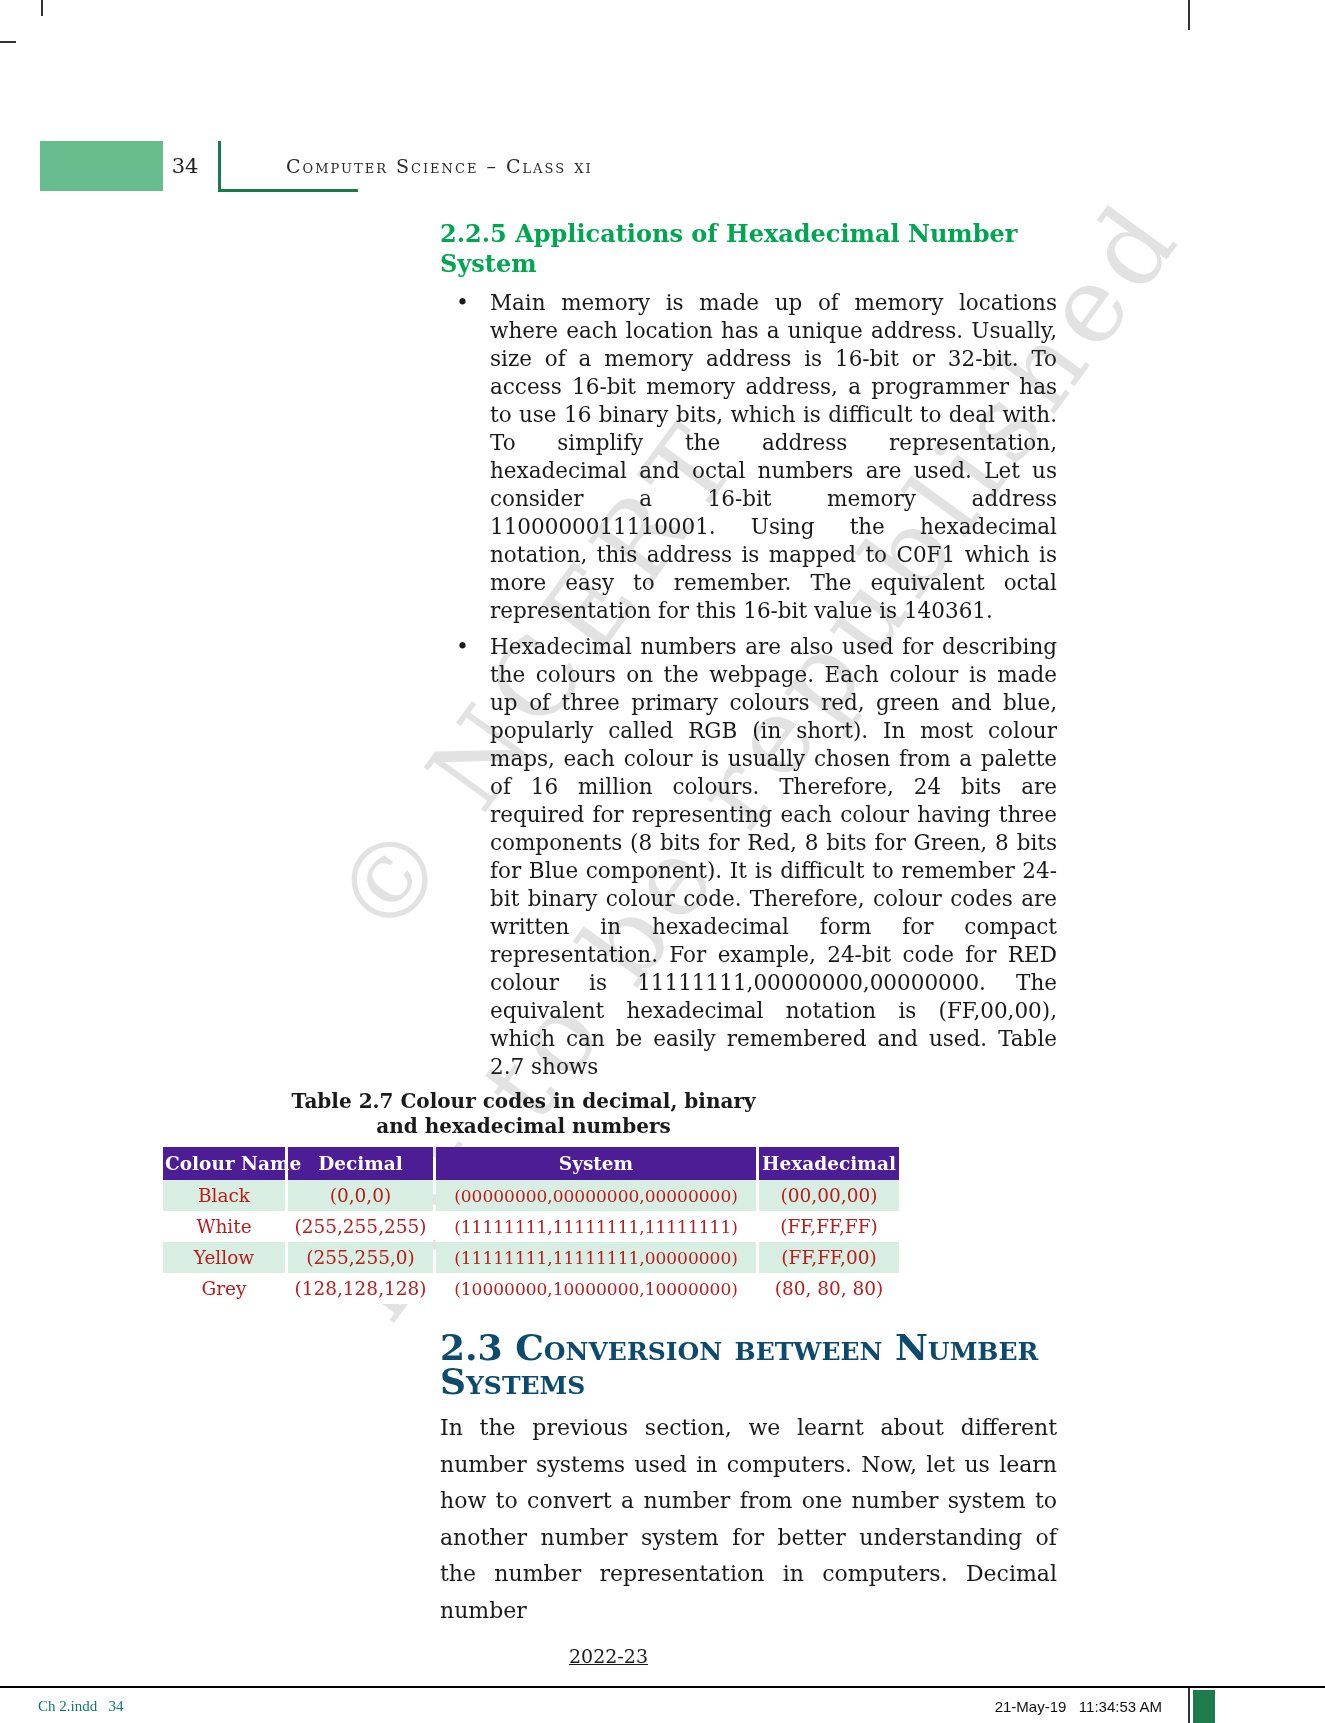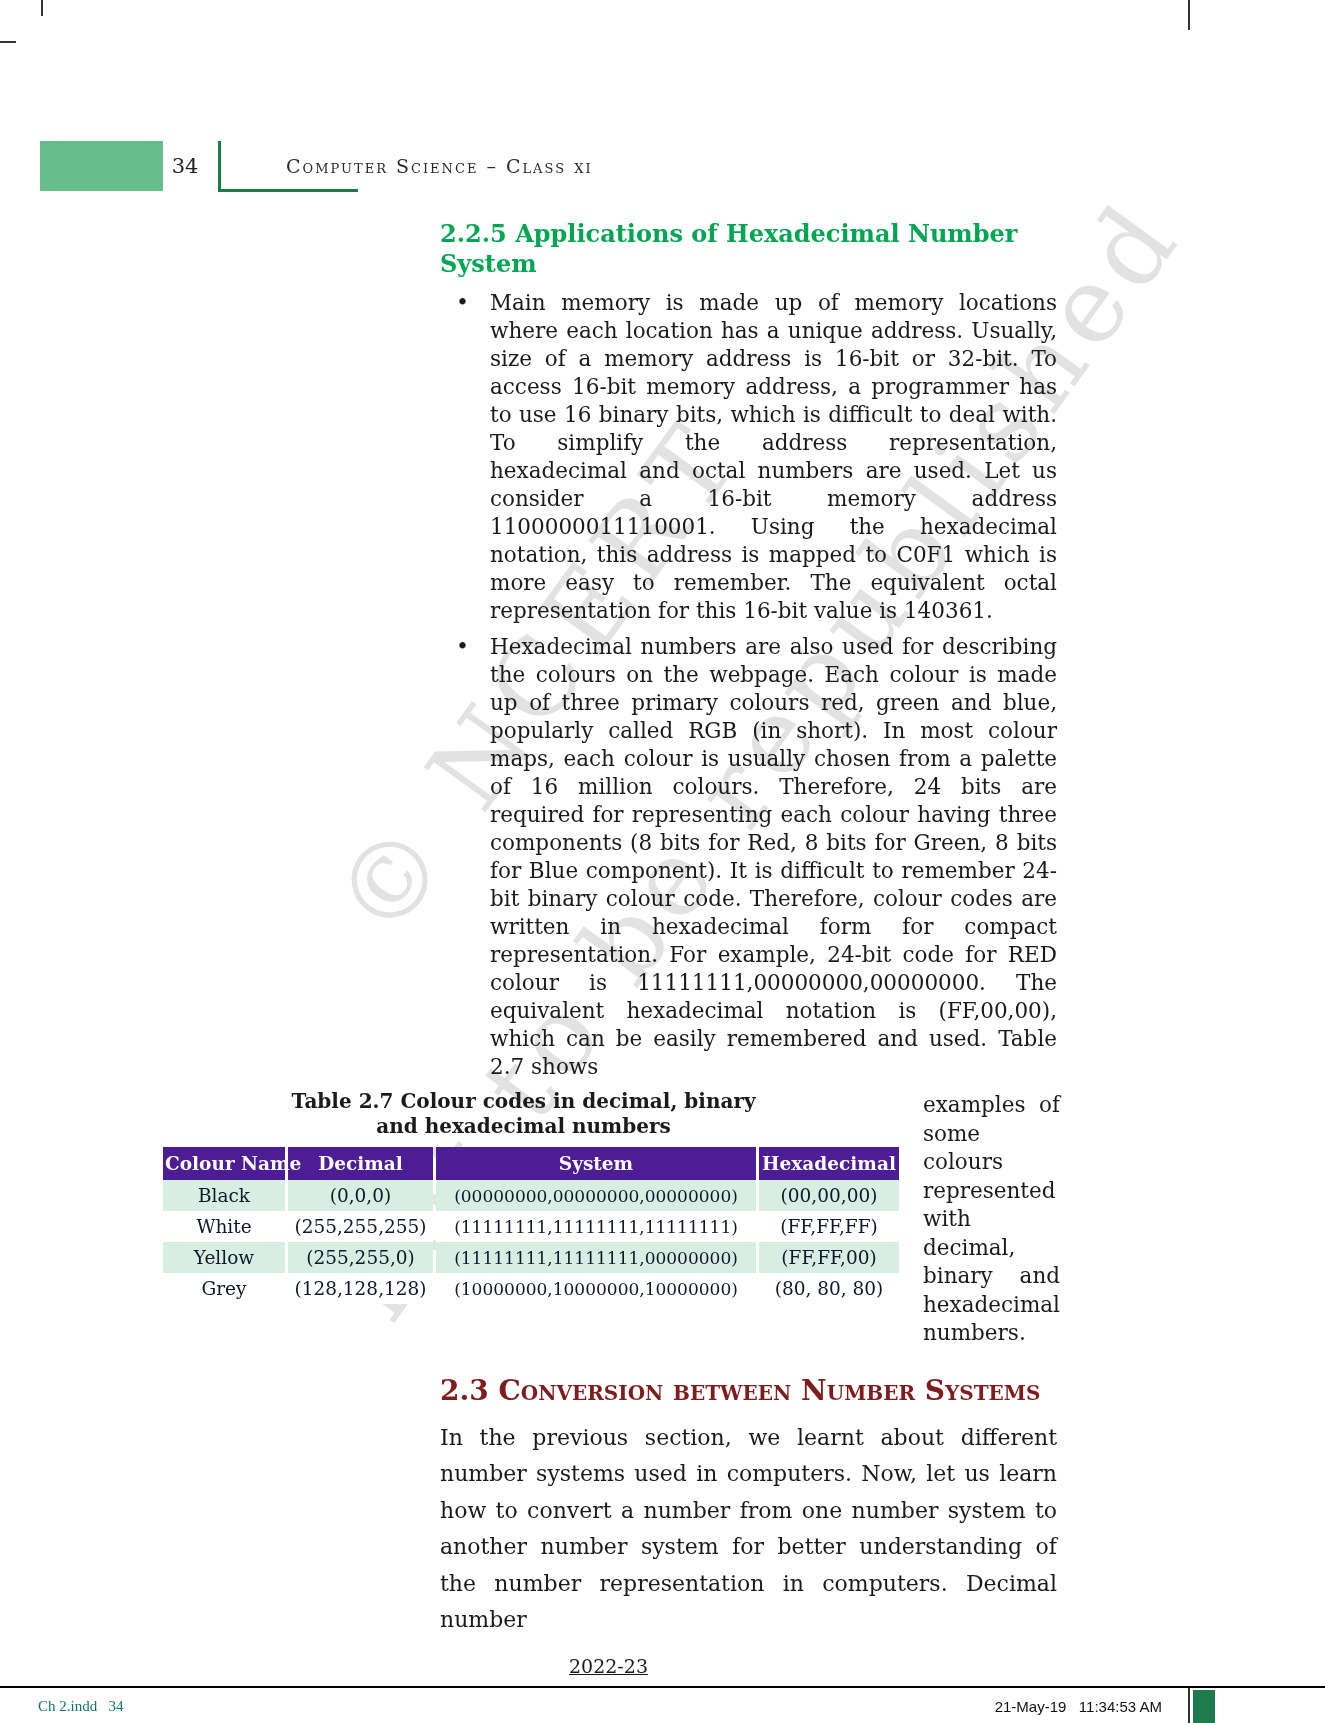--- a/index.html
+++ b/index.html
@@ -57,30 +57,30 @@
   .bullets li::before { content: "\2022"; position: absolute; left: 16px; top: 0; font-size: 22px; }
 
   
   .table-section { margin-left: -280px; width: 897px; display: flex; gap: 36px; margin-top: 8px; }
   .table-left { width: 727px; }
   .table-caption { text-align: center; font-weight: bold; font-size: 20px; line-height: 25px;
                    width: 500px; margin: 0 auto 8px auto; }
   table.colour-table { border-collapse: separate; border-spacing: 3px 0; width: 727px; table-layout: fixed; }
   table.colour-table th { background: #4c1d95; color: #ffffff; font-weight: bold; font-size: 18.5px;
                           padding: 6px 2px; text-align: center; white-space: nowrap; }
-  table.colour-table td { text-align: center; font-size: 18.5px; padding: 5px 2px; color: #0f172a; }
+  table.colour-table td { text-align: center; font-size: 18.5px; padding: 5px 2px; color: #b91c1c; }
   table.colour-table td.binary-cell { font-size: 17px; }
   tr.tint td { background: #d8eee2; }
   tr.plain td { background: #ffffff; }
   .col-name { width: 122px; } .col-dec { width: 145px; } .col-bin { width: 320px; } .col-hex { width: 140px; }
 
   .table-right { width: 150px; text-align: justify; font-size: 21.5px; line-height: 28.5px; padding-top: 2px; }
 
   
-  .h23 { color: #7f1d1d; font-weight: bold; font-variant: small-caps; font-size: 28px;
+  .h23 { color: #0c4a6e; font-weight: bold; font-variant: small-caps; font-size: 36px;
          margin: 26px 0 12px 0; line-height: 34px; }
   .para23 { text-align: justify; font-size: 22px; line-height: 36.5px; margin: 0; }
 
   .year { margin-left: -280px; width: 897px; text-align: center; font-size: 19px; margin-top: 16px; text-decoration: underline; }
 
   
   .footer-rule { position: absolute; left: 0; top: 1686px; width: 1325px; height: 2px; background: #000; }
   .footer-left { position: absolute; left: 38px; top: 1698px; font-family: Liberation Serif, serif;
                  font-size: 15px; color: #0f766e; white-space: pre; }
   .footer-right { position: absolute; right: 163px; top: 1698px; font-family: "Liberation Sans", sans-serif;
@@ -156,21 +156,20 @@
             </tr>
             <tr class="plain">
               <td>Grey</td>
               <td>(128,128,128)</td>
               <td class="binary-cell">(10000000,10000000,10000000)</td>
               <td>(80, 80, 80)</td>
             </tr>
           </tbody>
         </table>
       </div>
-      <div class="table-right">examples of some colours represented with decimal, binary and hexadecimal numbers.</div>
     </div>
 
     <h2 class="h23">2.3 Conversion between Number Systems</h2>
     <p class="para23">In the previous section, we learnt about different number systems used in computers. Now, let us learn how to convert a number from one number system to another number system for better understanding of the number representation in computers. Decimal number</p>
 
     <div class="year">2022-23</div>
   </main>
 
   <div class="footer-rule"></div>
   <div class="footer-left">Ch 2.indd   34</div>

